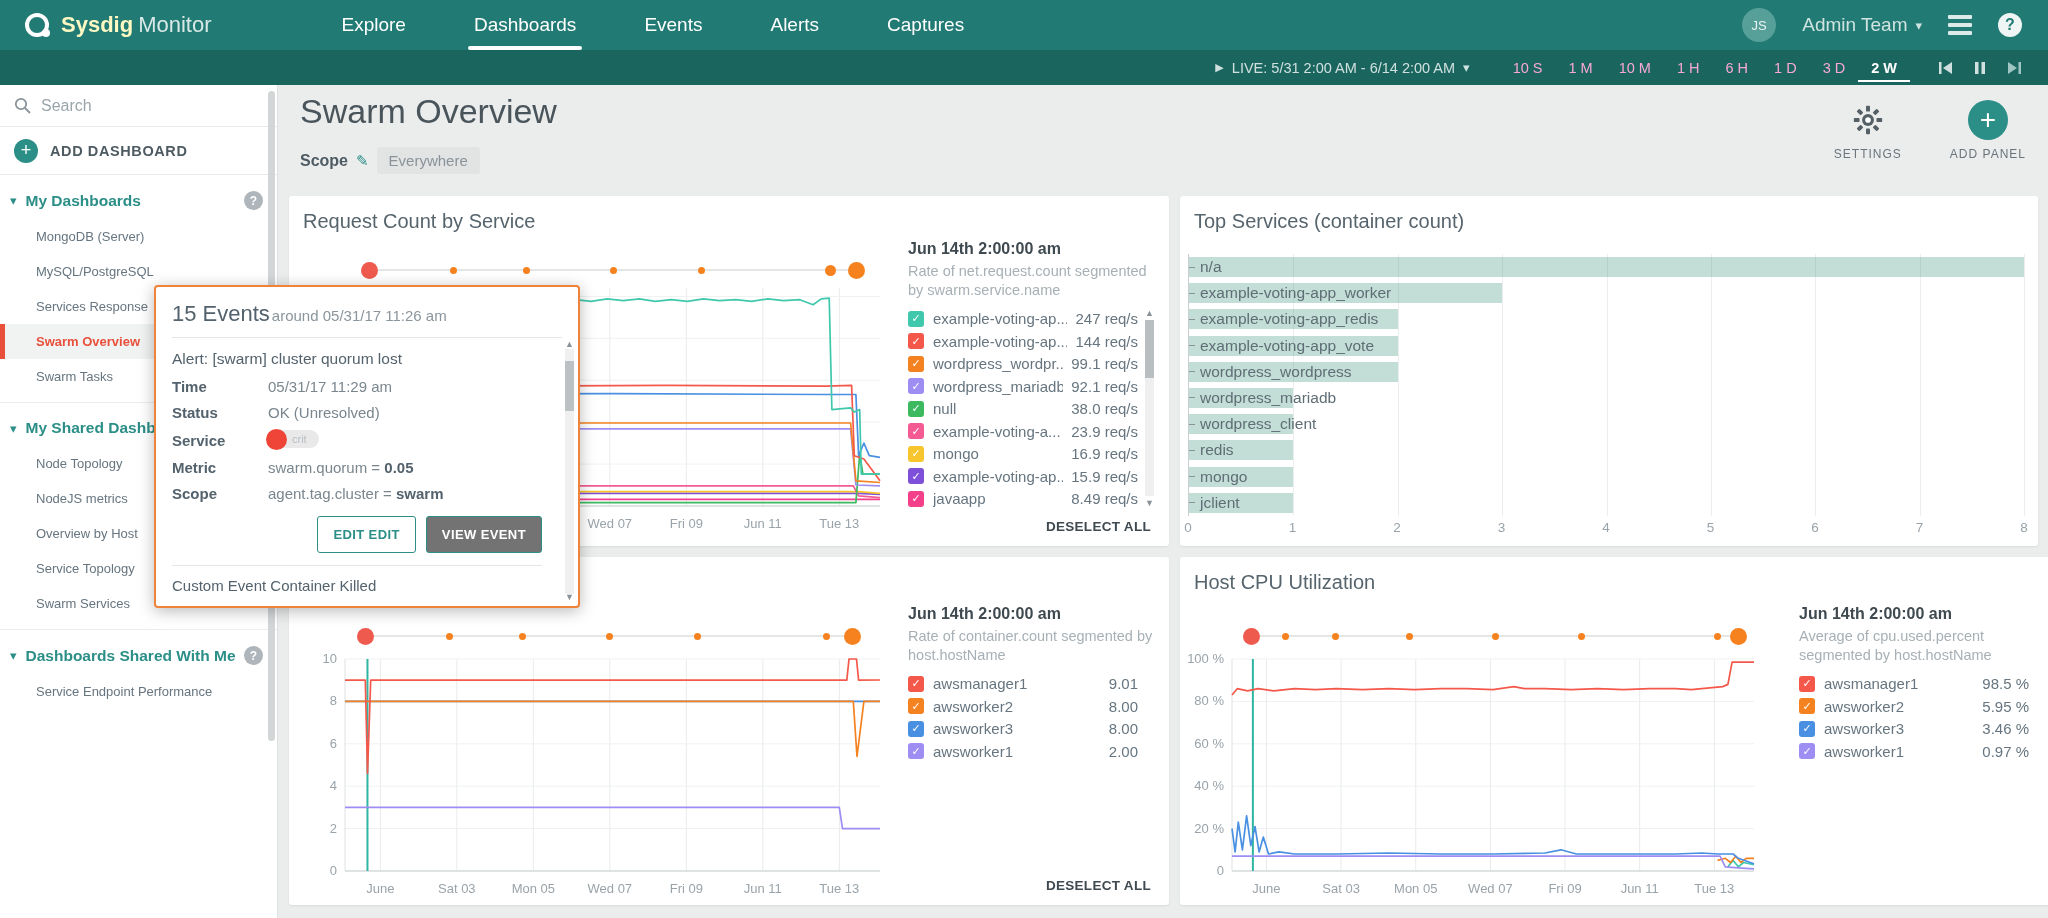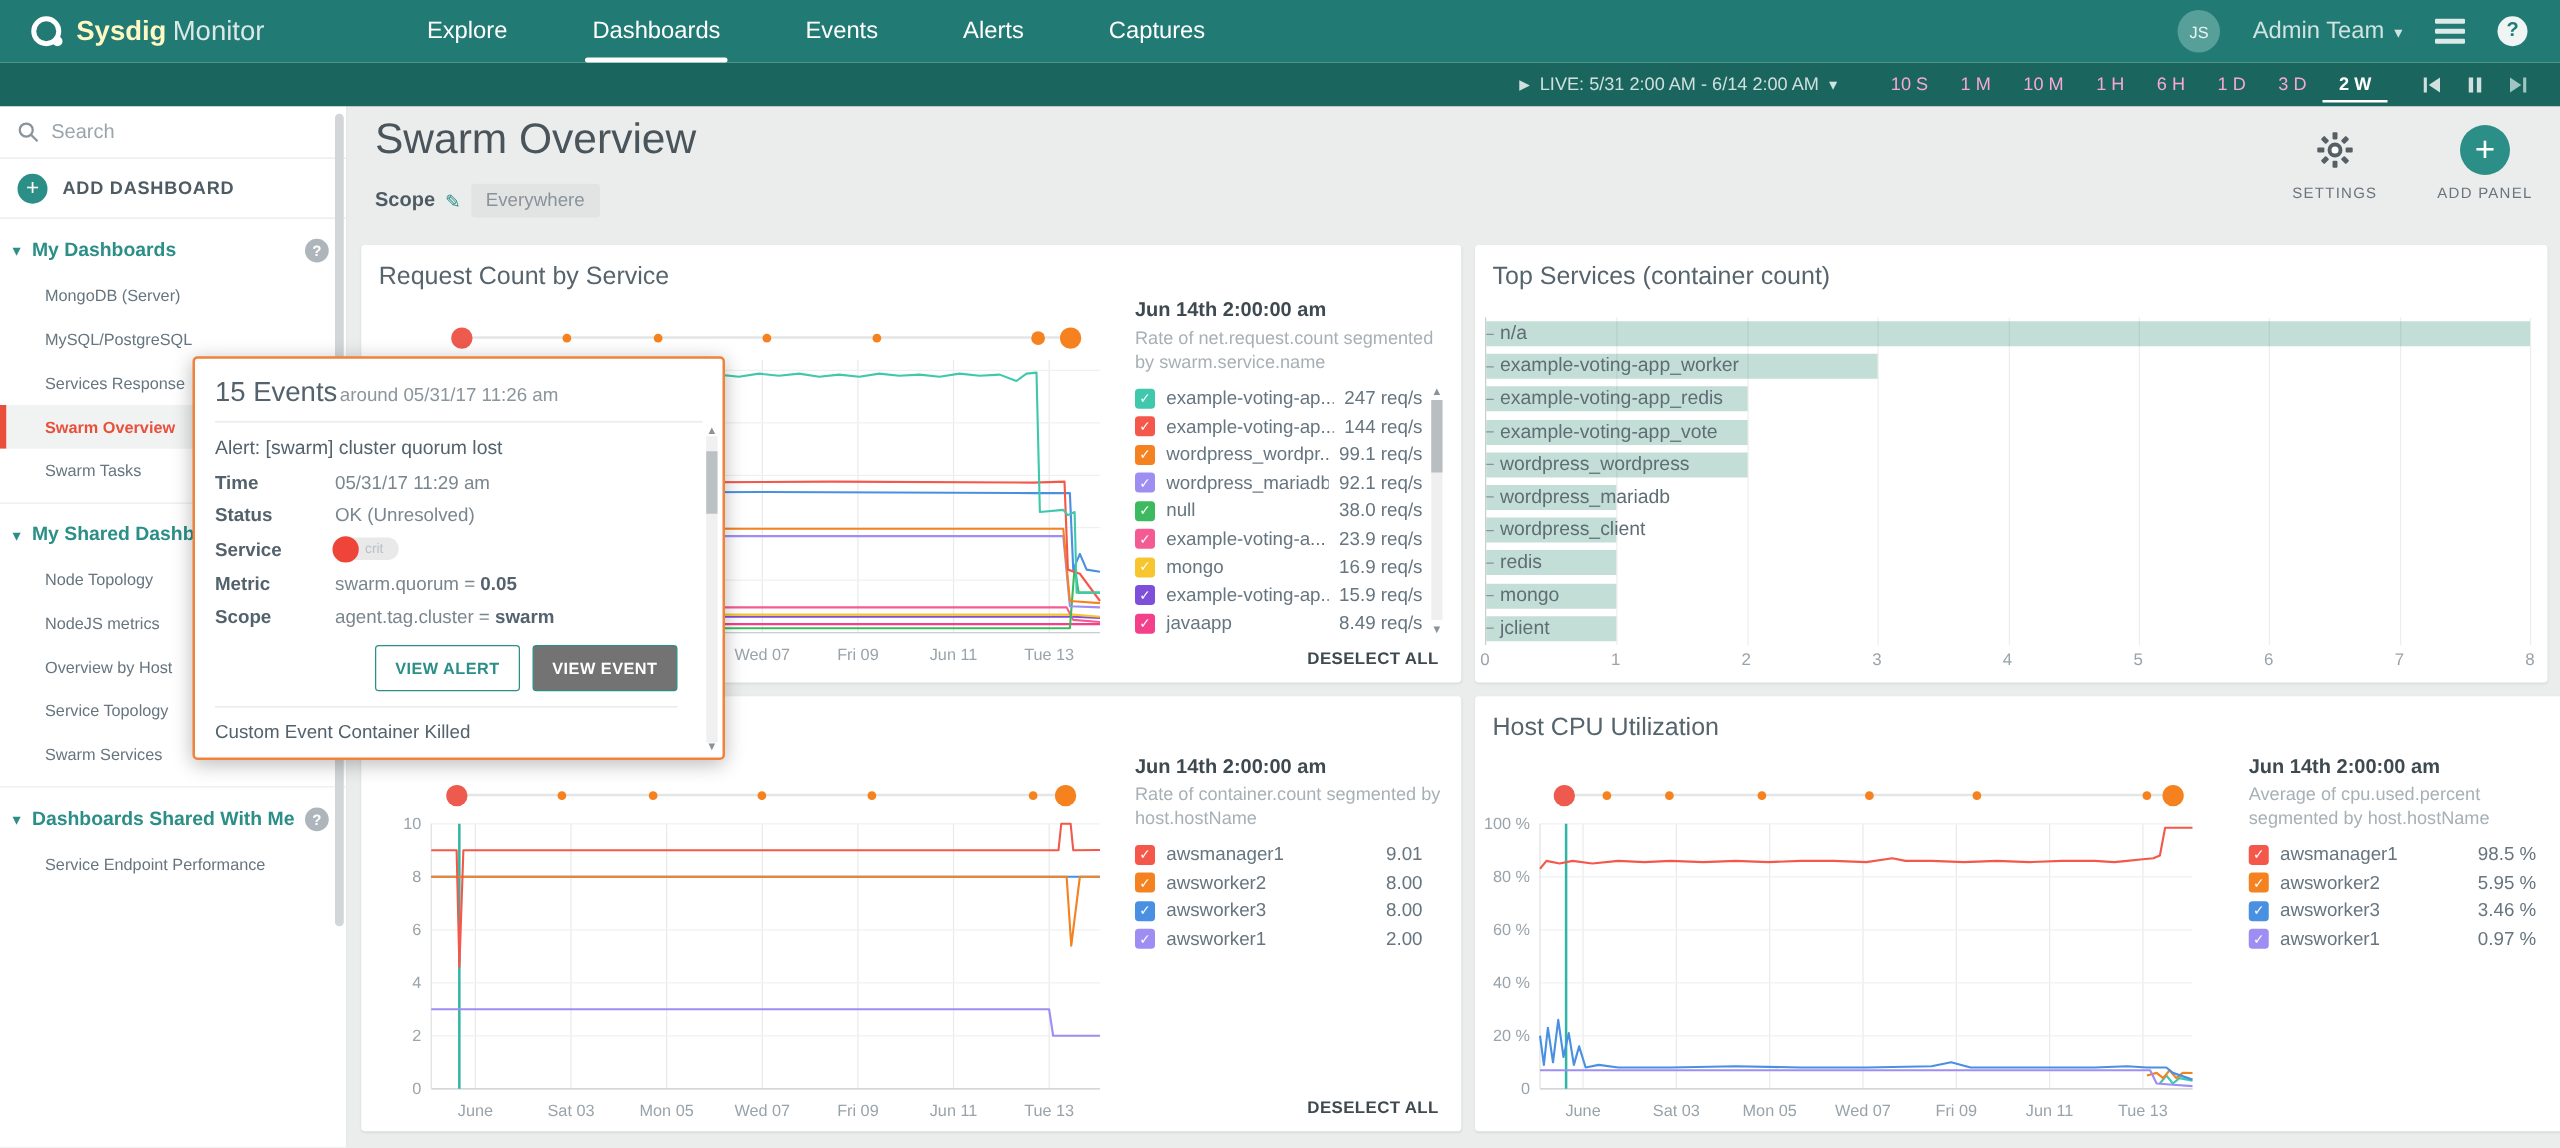--- a/index.html
+++ b/index.html
@@ -688,21 +688,21 @@
         <span>swarm.quorum = </span><span class="bold-val">0.05</span>
       </span>
     </div>
     <div class="prow">
       <span class="prow-label">Scope</span>
       <span class="prow-val">
         <span>agent.tag.cluster = </span><span class="bold-val">swarm</span>
       </span>
     </div>
     <div class="popup-btns">
-      <button class="btn btn-outline">VIEW ALERT</button>
+      <button class="btn btn-outline">EDIT EDIT</button>
       <button class="btn btn-solid">VIEW EVENT</button>
     </div>
     <div class="popup-footer">Custom Event Container Killed</div>
   </div>
   <div class="pop-arrow" style="top:52px">▲</div>
   <div class="pop-scroll-track"></div>
   <div class="pop-thumb"></div>
   <div class="pop-arrow" style="bottom:4px">▼</div>
 </div>
 

